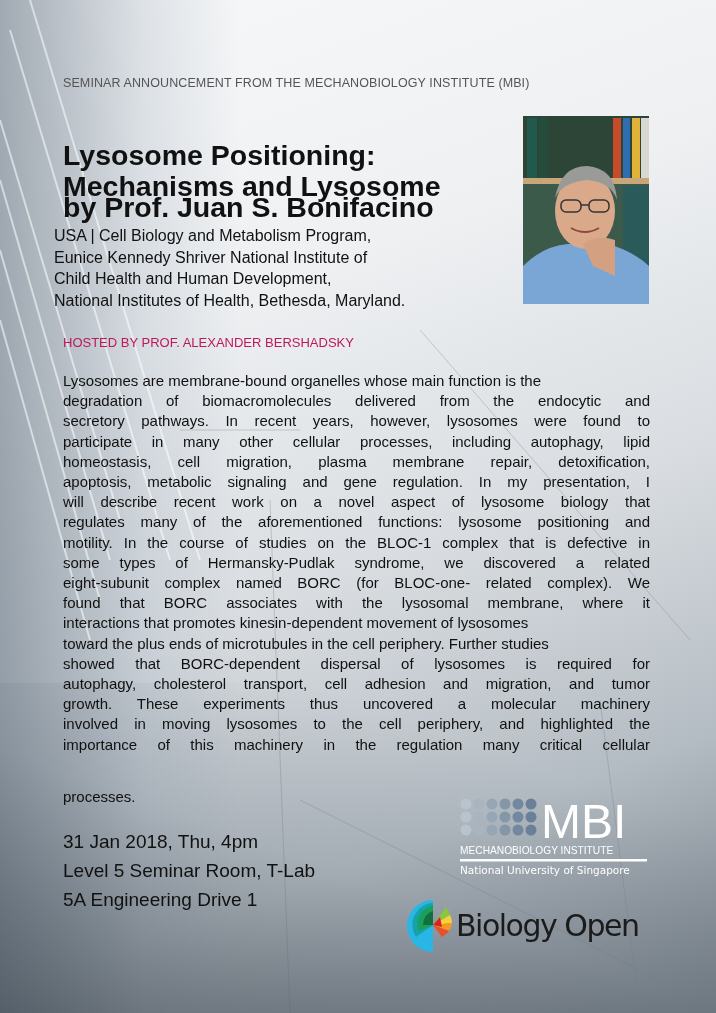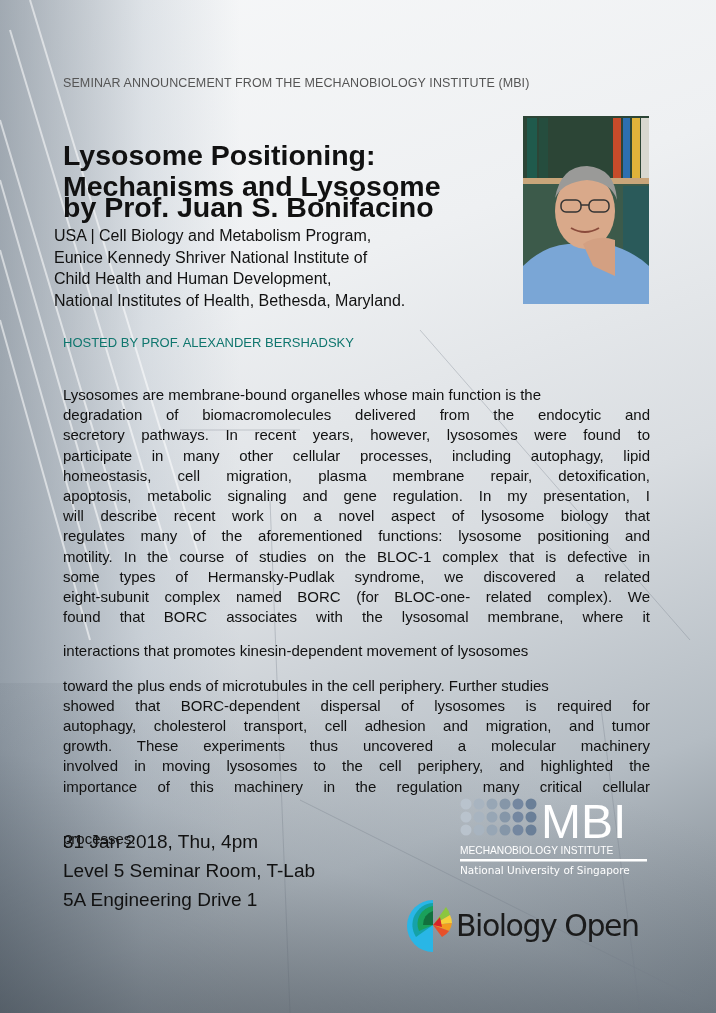--- a/index.html
+++ b/index.html
@@ -11,25 +11,25 @@
   .bg-stripes { position:absolute; left:0; top:0; width:716px; height:1013px; }
   .bg-dark { position:absolute; left:0; bottom:0; width:716px; height:330px;
     background: linear-gradient(20deg, rgba(50,58,66,0.55) 0%, rgba(100,110,120,0.2) 45%, rgba(255,255,255,0) 75%); }
   .content { position:absolute; left:0; top:0; width:716px; height:1013px; }
   .kicker { position:absolute; left:63px; top:76px; font-size:12.5px; color:#555; letter-spacing:0.1px; }
   .title { position:absolute; left:63px; top:112px; font-size:28.5px; font-weight:bold; line-height:31px;margin-top:28px; }
   .speaker { position:absolute; left:63px; top:191px; font-size:28.5px; font-weight:bold; line-height:32px;text-align:center; }
   .affil { position:absolute; left:54px; top:225px; font-size:16px; font-weight:normal; line-height:21.5px; }
   .photo { position:absolute; left:523px; top:116px; width:126px; height:188px; overflow:hidden;
     background: linear-gradient(180deg, #2f4a3d 0%, #3d5a48 40%, #6b5b3e 100%); }
-  .host { position:absolute; left:63px; top:335px; font-size:13px; color:#0f766e; }
+  .host { position:absolute; left:63px; top:335px; font-size:13px; color:#be185d; }
   .abstract { position:absolute; left:63px; top:371px; width:587px; font-size:15px; line-height:20.2px; }
   .abstract .ln { display:block; text-align:justify; text-align-last:justify; white-space:nowrap; overflow:visible; }
   .abstract .ln.last { text-align-last:left;margin-top:32px; }
-  .abstract .ln.ragged { text-align-last:left;margin-top:14px; }
+  .abstract .ln.ragged { text-align-last:left; }
   .event { position:absolute; left:63px; top:827px; font-size:19px; line-height:29px; }
   .mbi { position:absolute; left:459px; top:797px; width:190px; height:80px; }
   .bio { position:absolute; left:406px; top:893px; width:260px; height:60px; }
 </style>
 </head>
 <body>
 
 <div class="bg-left"></div>
 <svg class="bg-stripes" viewBox="0 0 716 1013">
   <g stroke="rgba(255,255,255,0.55)" stroke-width="2" fill="none">

